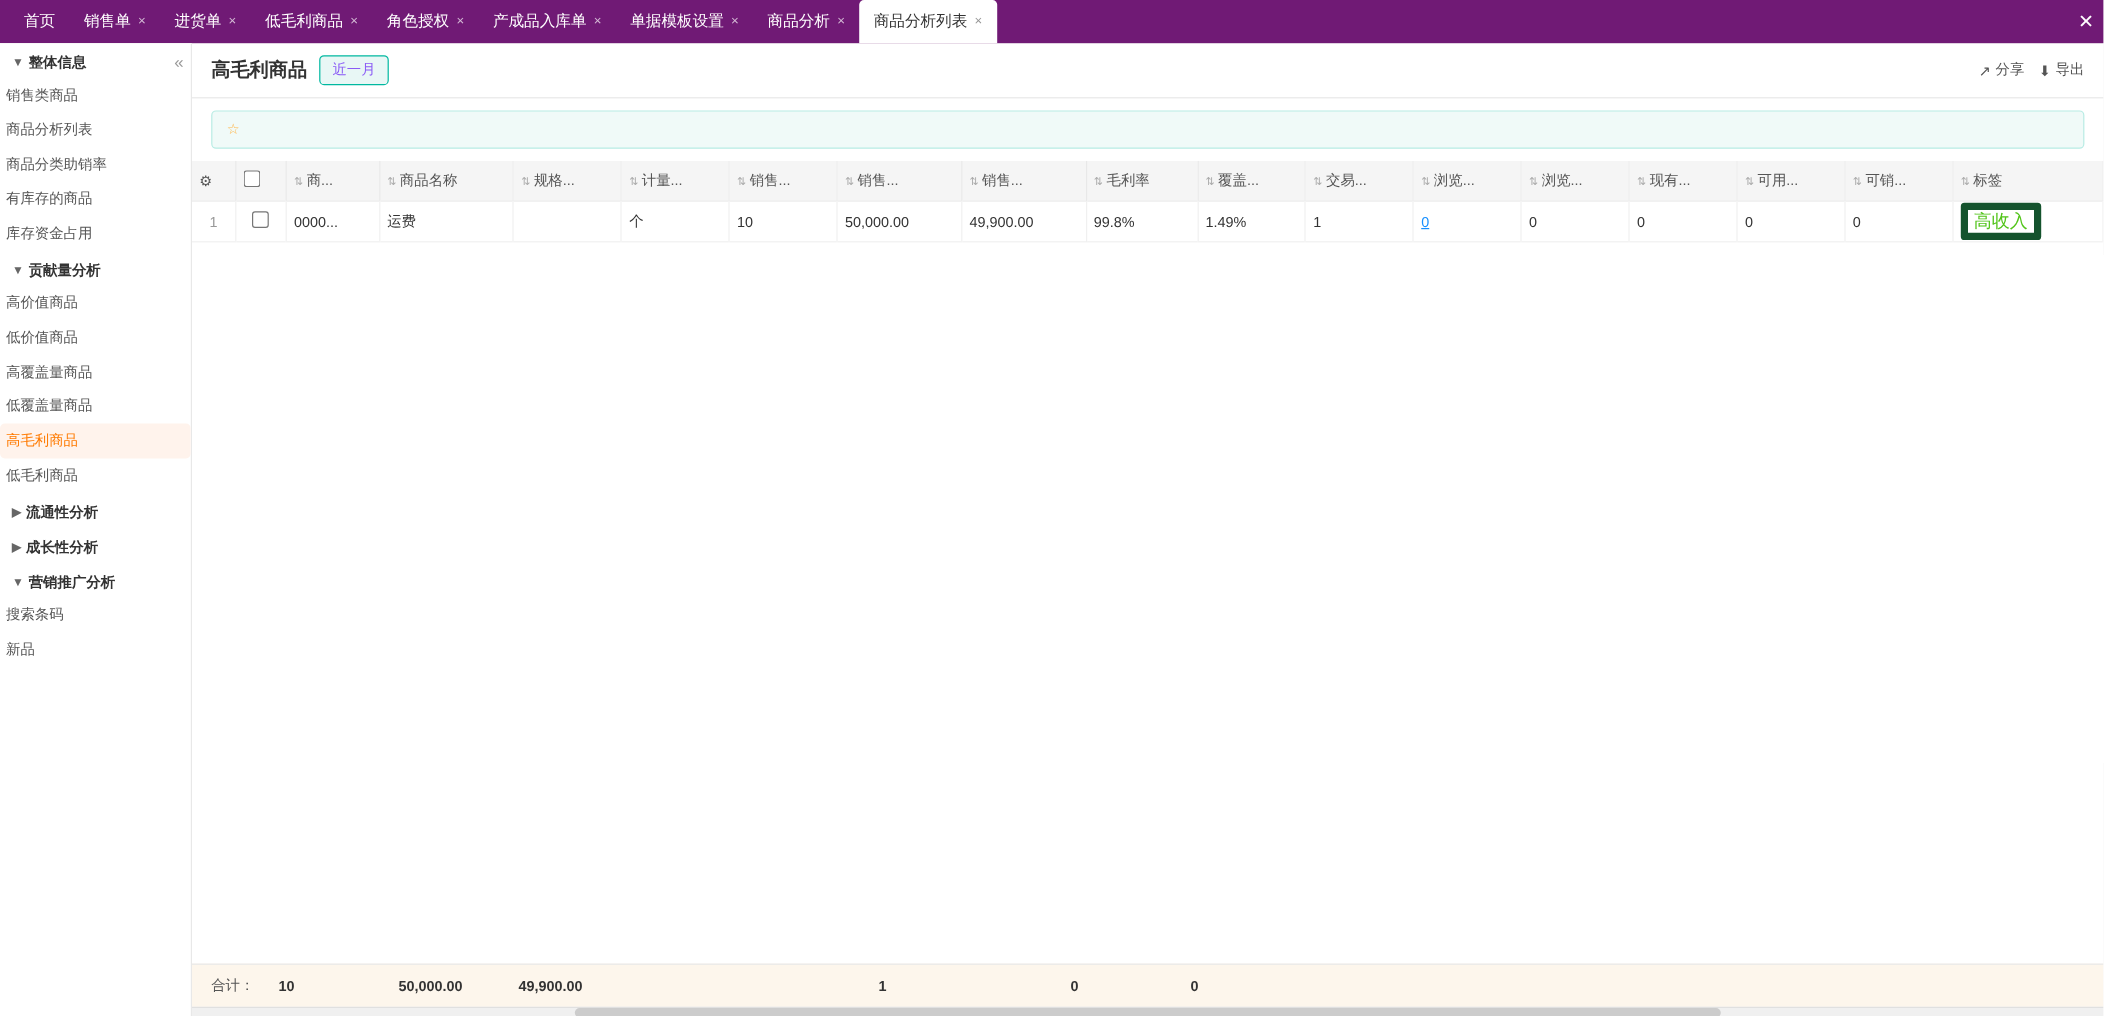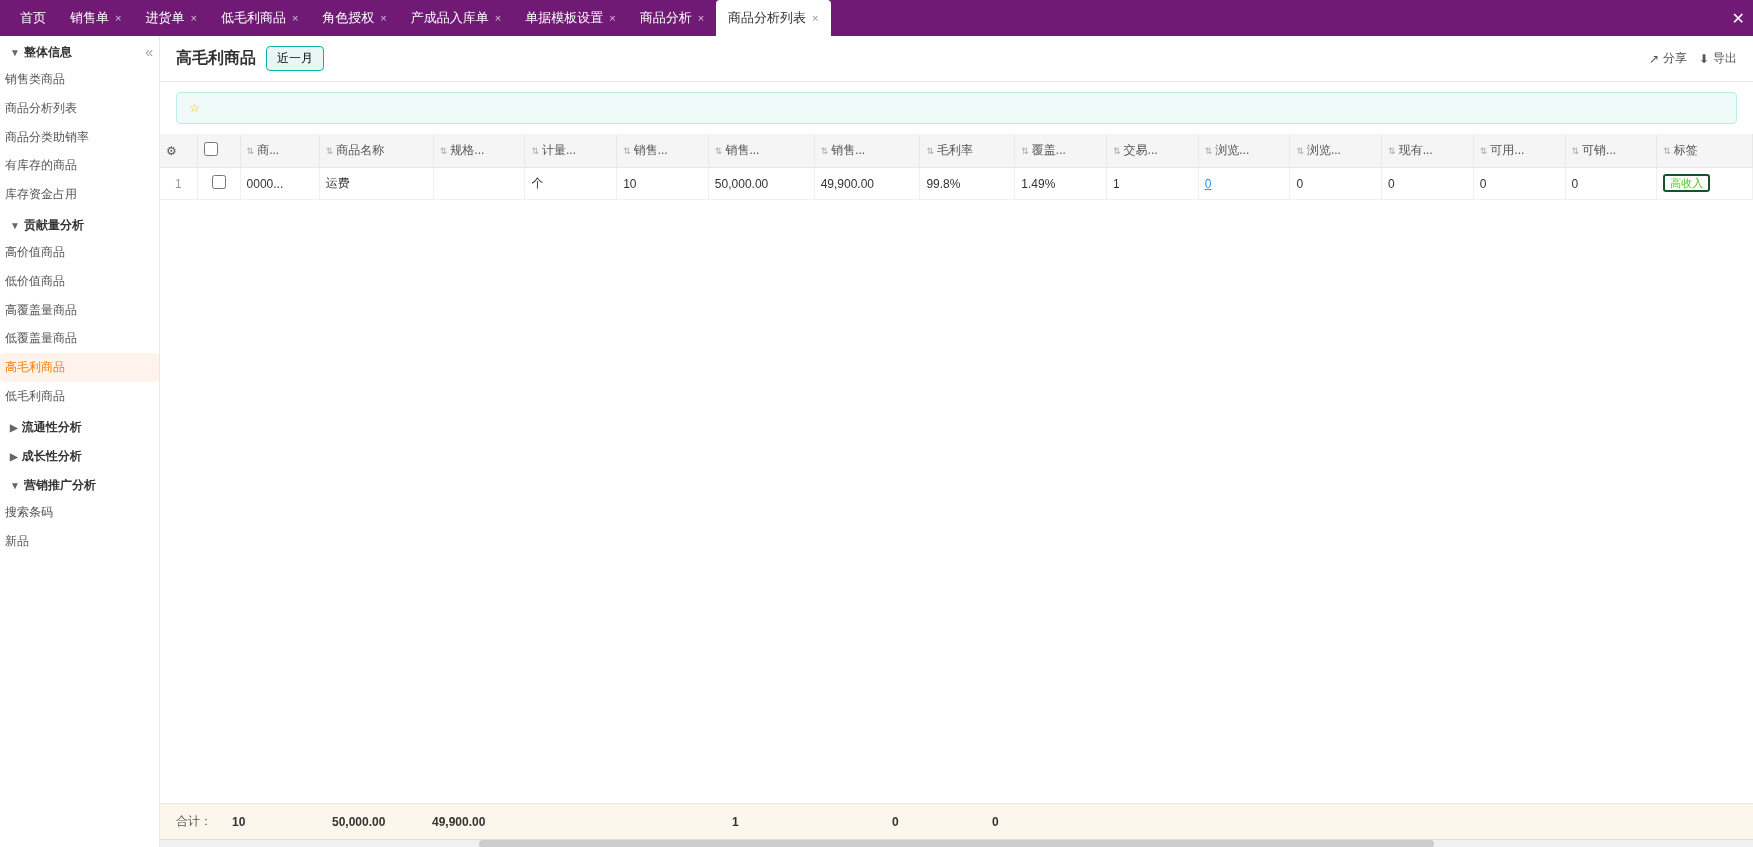--- a/index.html
+++ b/index.html
@@ -115,21 +115,21 @@
       border-bottom: 1px solid #e8e8e8;
       gap: 10px;
     }
     .content-title {
       font-size: 16px;
       font-weight: bold;
       color: #333;
     }
     .filter-btn {
       background: #e8f7f5;
-      color: #000000;
+      color: #8b5cf6;
       border: 1px solid #00b8a0;
       border-radius: 4px;
       padding: 3px 10px;
       font-size: 12px;
       cursor: pointer;
     }
     .search-box {
       display: flex;
       align-items: center;
       border: 1px solid #d9d9d9;
@@ -211,24 +211,24 @@
       border-bottom: 1px solid #f0f0f0;
     }
     tbody td {
       padding: 7px 6px;
       color: #333;
       border-right: 1px solid #f0f0f0;
       white-space: nowrap;
     }
     .tag-high-income {
       color: #52c41a;
-      border: 2px solid #14532d;
+      border: 6px solid #14532d;
       border-radius: 3px;
       padding: 1px 5px;
-      font-size: 11px;
+      font-size: 15px;
     }
     .link-blue {
       color: #1890ff;
       text-decoration: underline;
       cursor: pointer;
     }
 
     
     .table-footer {
       background: #fdf6ec;

